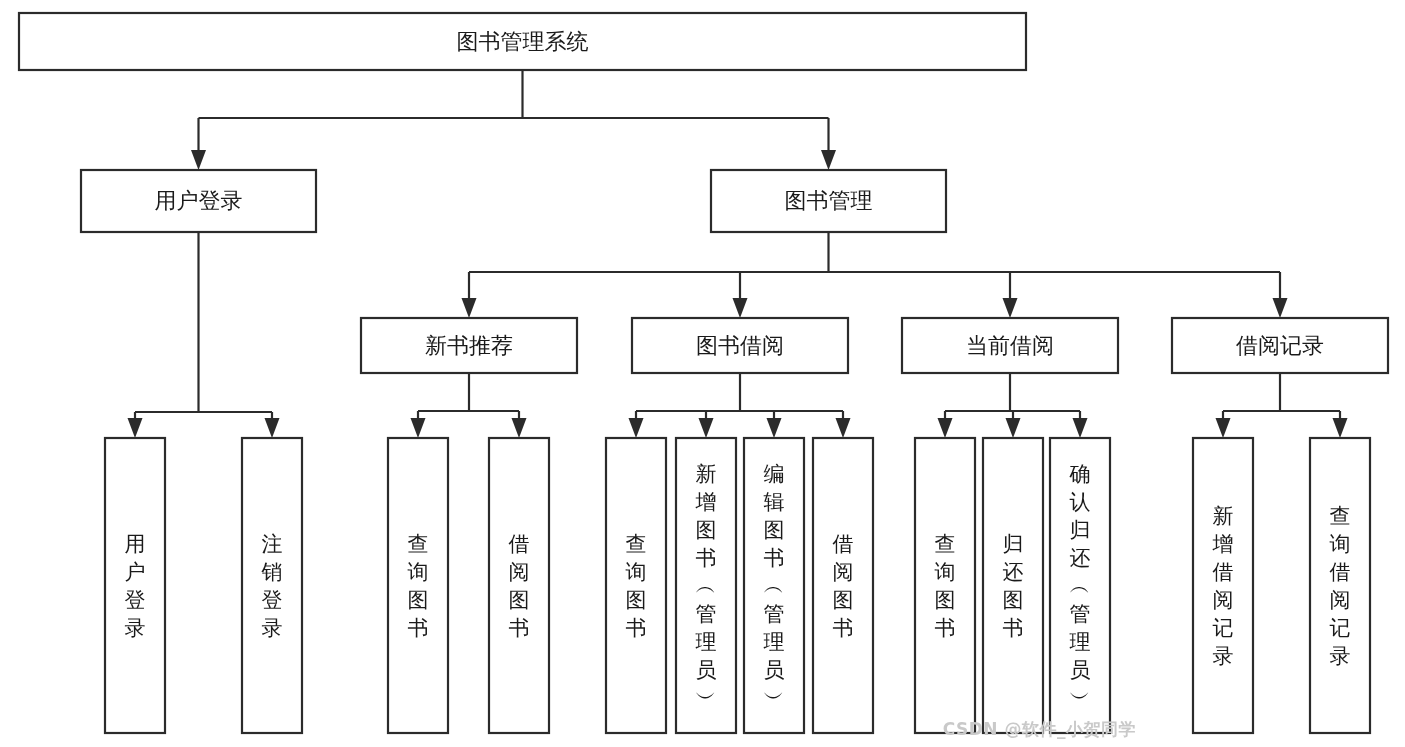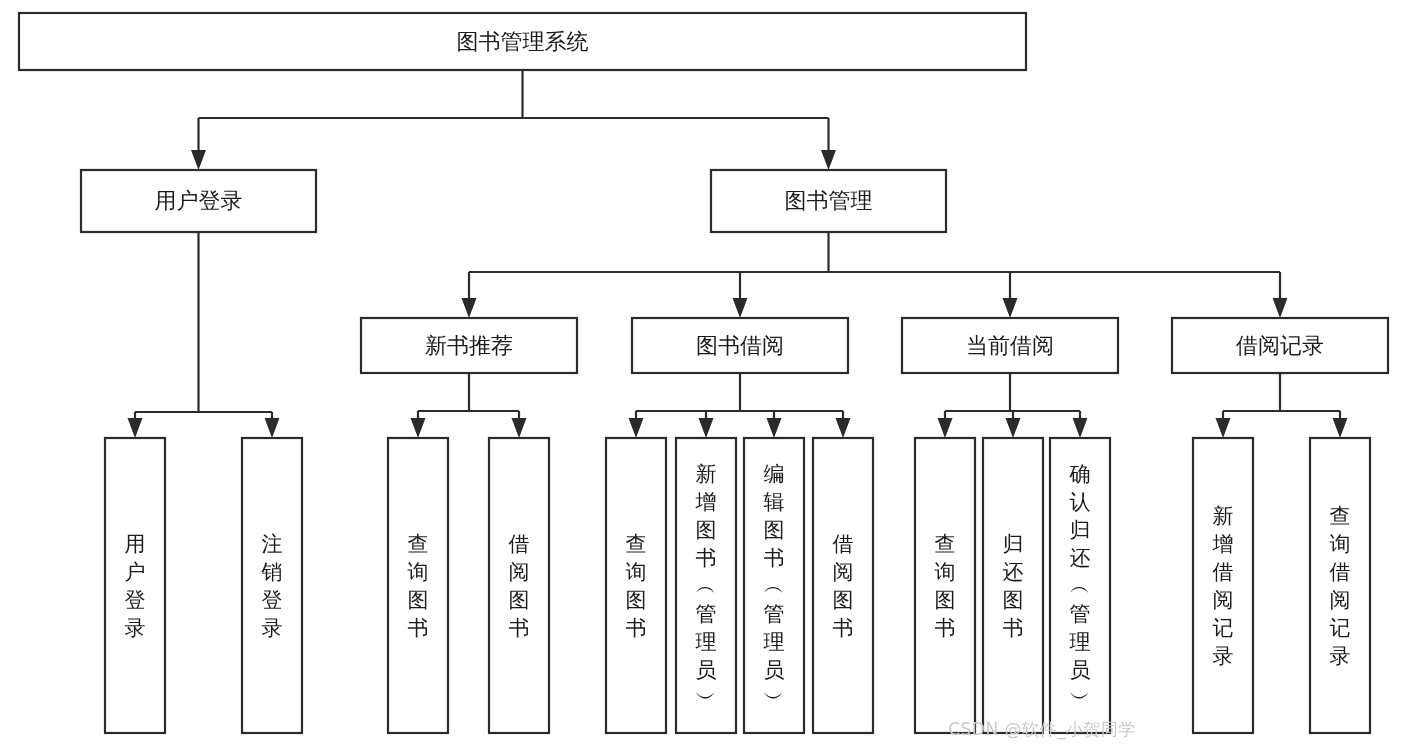--- a/index.html
+++ b/index.html
@@ -59,20 +59,21 @@
   .watermark {
     position: absolute;
     right: 8px;
     bottom: 6px;
     font-family: "DejaVu Sans", "Liberation Sans", sans-serif;
     font-size: 17px;
     color: #c9c9c9;
     letter-spacing: 0.5px;
     white-space: nowrap;
     user-select: none;
+    font-weight: bold;
   }
 </style>
 </head>
 <body>
 
 <div id="diagram-root">
   <svg class="diagram" viewBox="0 0 1405 747" xmlns="http://www.w3.org/2000/svg">
     <g id="connector-layer">
         <path class="connector" d="M 522.5 70 L 522.5 118"></path>
         <path class="connector" d="M 198.5 118 L 828.5 118"></path>

